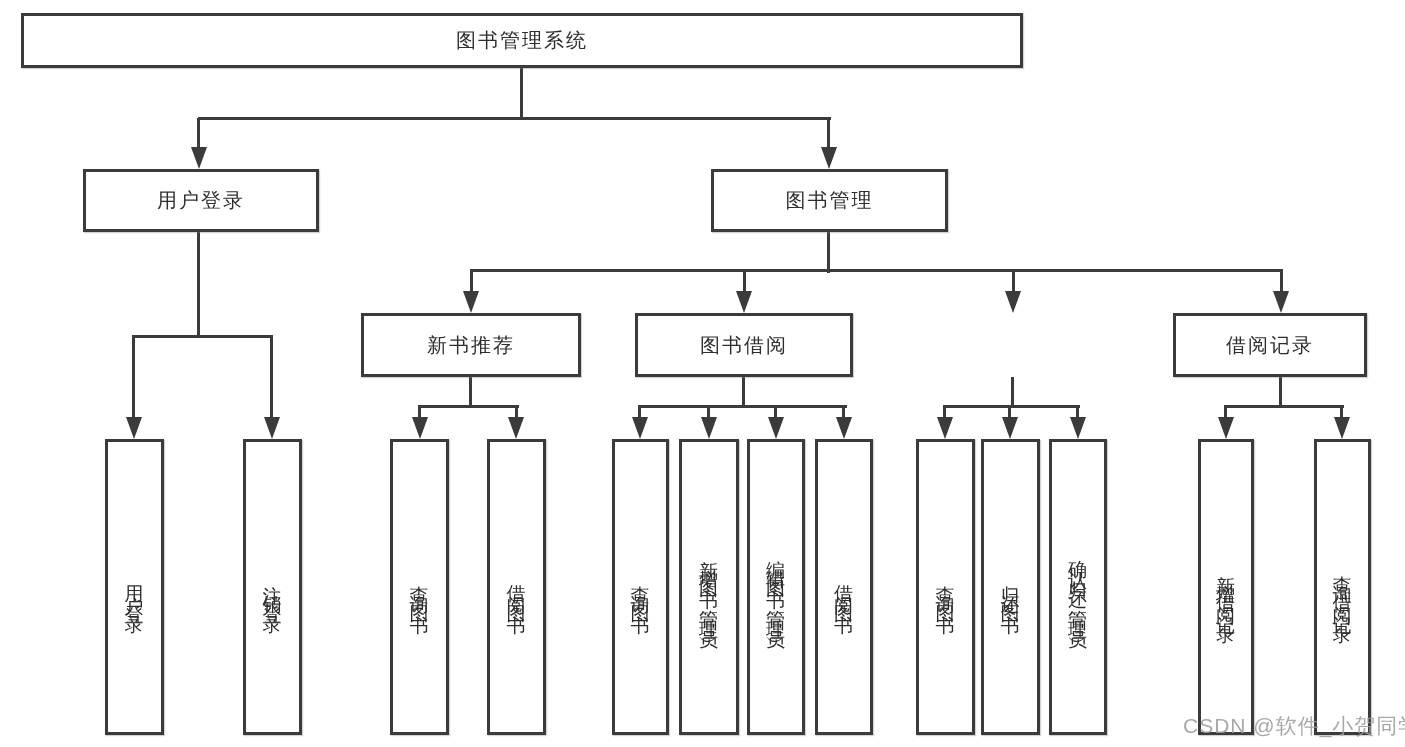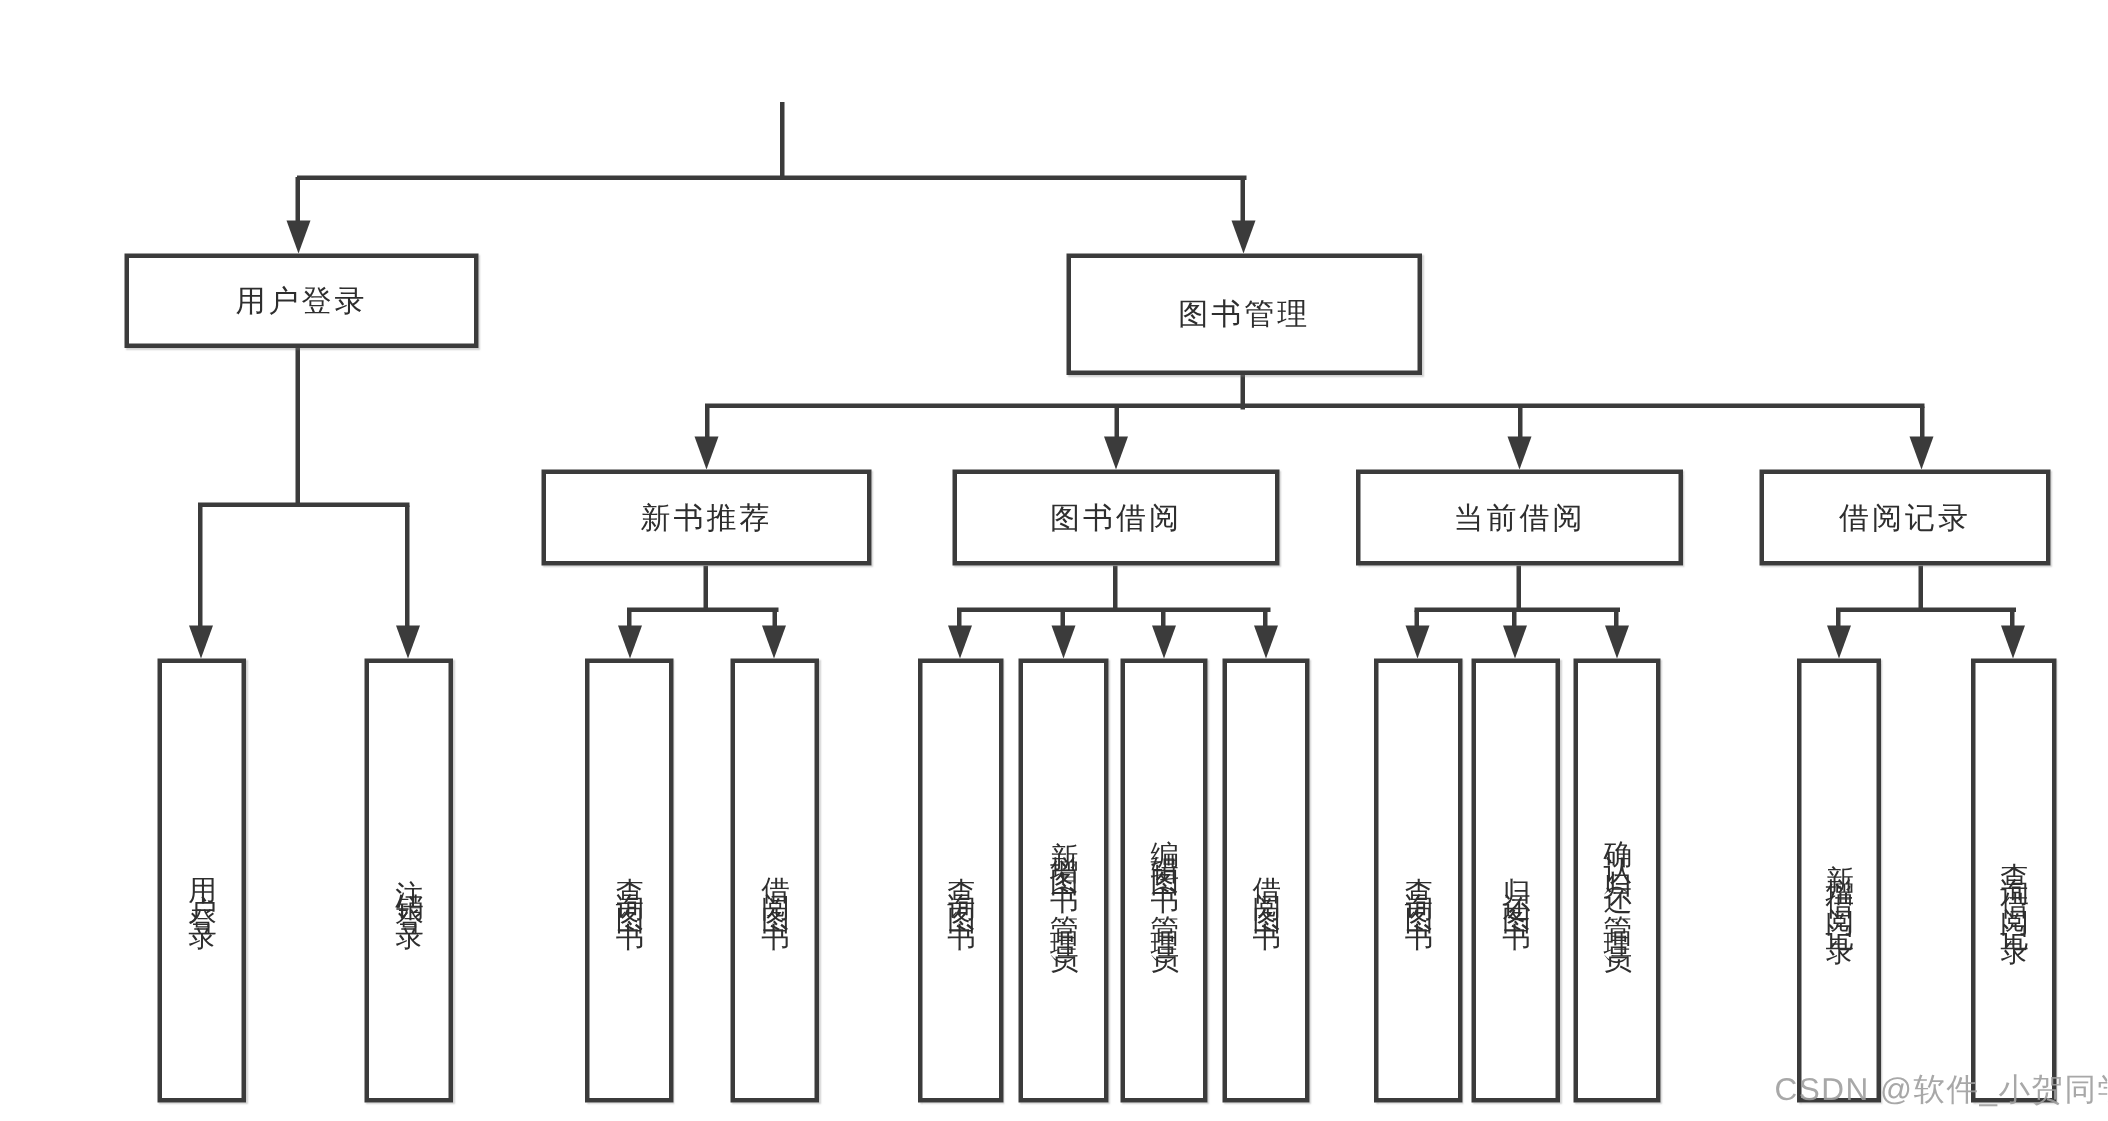--- a/index.html
+++ b/index.html
@@ -86,36 +86,36 @@
   <div class="v" style="left:1076px;top:407px;width:3px;height:12px"></div>
   <div class="tri" style="left:1070px;top:417px"></div>
 
   <div class="v" style="left:1279px;top:377px;width:3px;height:31px"></div>
   <div class="h" style="left:1224px;top:405px;width:120px;height:3px"></div>
   <div class="v" style="left:1224px;top:407px;width:3px;height:12px"></div>
   <div class="tri" style="left:1218px;top:417px"></div>
   <div class="v" style="left:1340px;top:407px;width:3px;height:12px"></div>
   <div class="tri" style="left:1334px;top:417px"></div>
 
+  <div class="box" style="left:21px;top:13px;width:1002px;height:55px">
+    <span>图书管理系统</span>
+  </div>
 
   <div class="box" style="left:83px;top:169px;width:236px;height:63px">
     <span>用户登录</span>
   </div>
-  <div class="box" style="left:711px;top:169px;width:237px;height:81px">
+  <div class="box" style="left:711px;top:169px;width:237px;height:63px">
     <span>图书管理</span>
   </div>
 
   <div class="box" style="left:361px;top:313px;width:220px;height:64px">
     <span>新书推荐</span>
   </div>
   <div class="box" style="left:635px;top:313px;width:218px;height:64px">
     <span>图书借阅</span>
-  </div>
-  <div class="box" style="left:904px;top:313px;width:218px;height:64px">
-    <span>当前借阅</span>
   </div>
   <div class="box" style="left:1173px;top:313px;width:194px;height:64px">
     <span>借阅记录</span>
   </div>
 
   <div class="box leaf" style="left:105px;top:439px;width:59px;height:296px">用户登录</div>
   <div class="box leaf" style="left:243px;top:439px;width:59px;height:296px">注销登录</div>
 
   <div class="box leaf" style="left:390px;top:439px;width:59px;height:296px">查询图书</div>
   <div class="box leaf" style="left:487px;top:439px;width:59px;height:296px">借阅图书</div>

